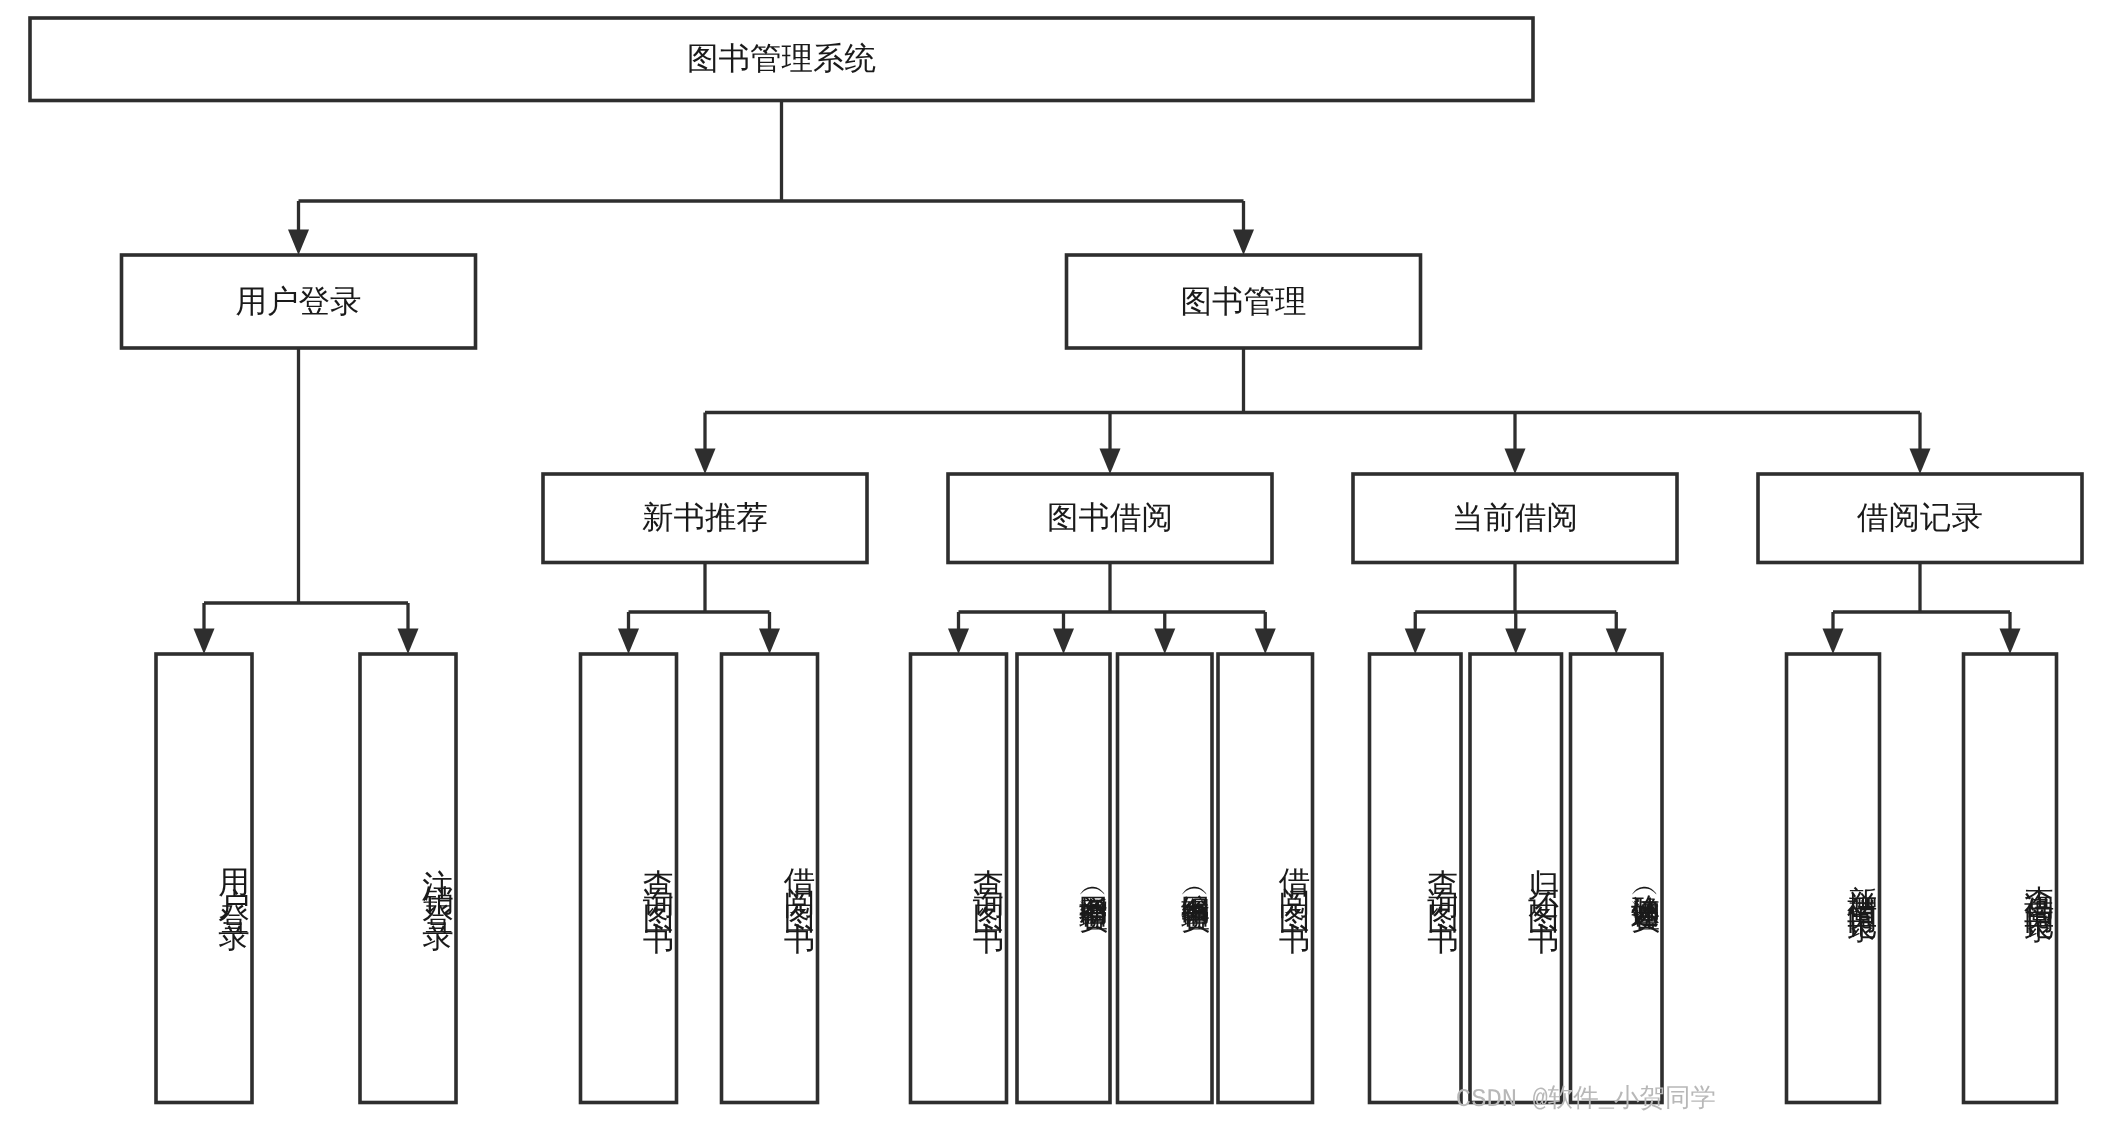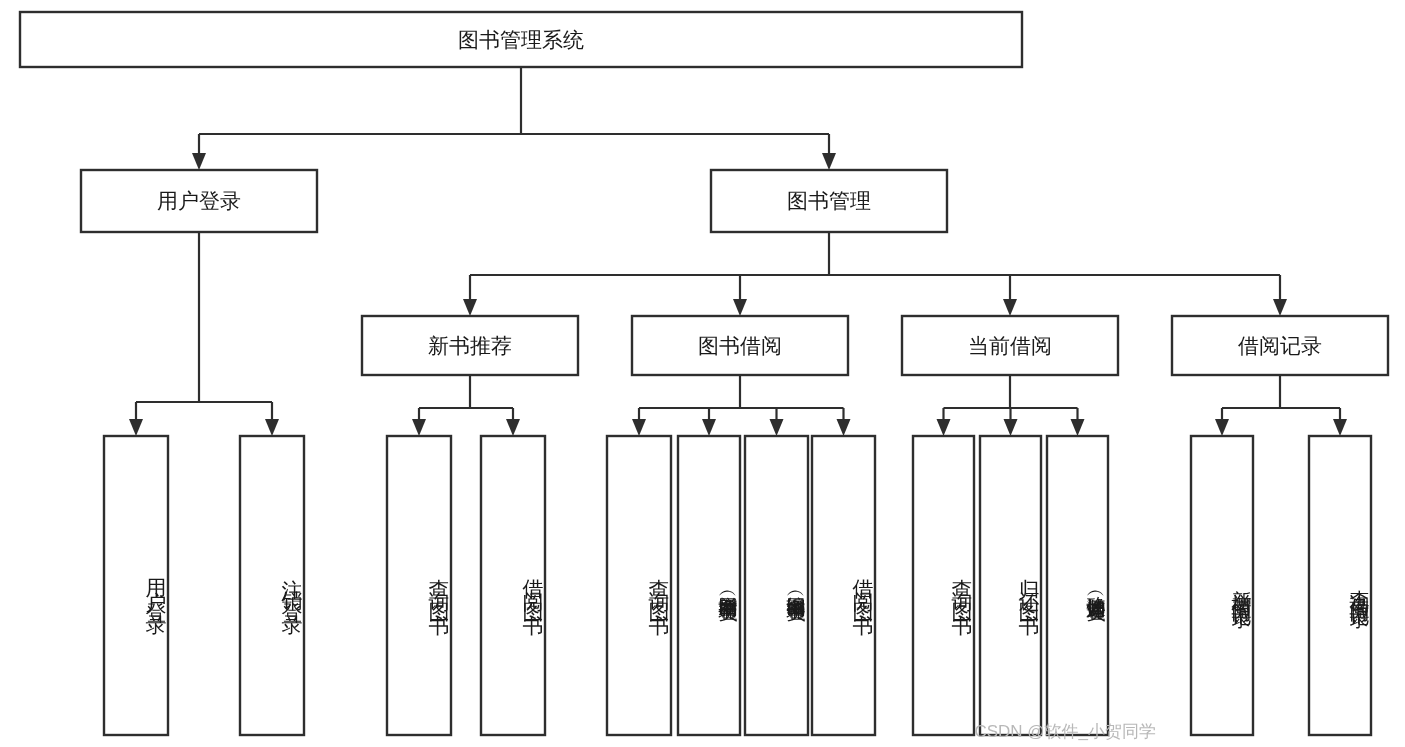--- a/index.html
+++ b/index.html
@@ -58,23 +58,23 @@
     letter-spacing: 2px;
     text-align: center;
     display: flex;
     align-items: flex-start;
     justify-content: center;
     white-space: nowrap;
     pointer-events: none;
   }
   .watermark {
     position: absolute;
-    right: 8px;
+    right: 20px;
     bottom: 4px;
-    font-family: Liberation Sans, sans-serif;
+    font-family: Liberation Mono, monospace;
     font-size: 17px;
     color: #b8b8b8;
     white-space: nowrap;
   }
 </style>
 </head>
 <body>
 
 <div id="diagram-root">
 

